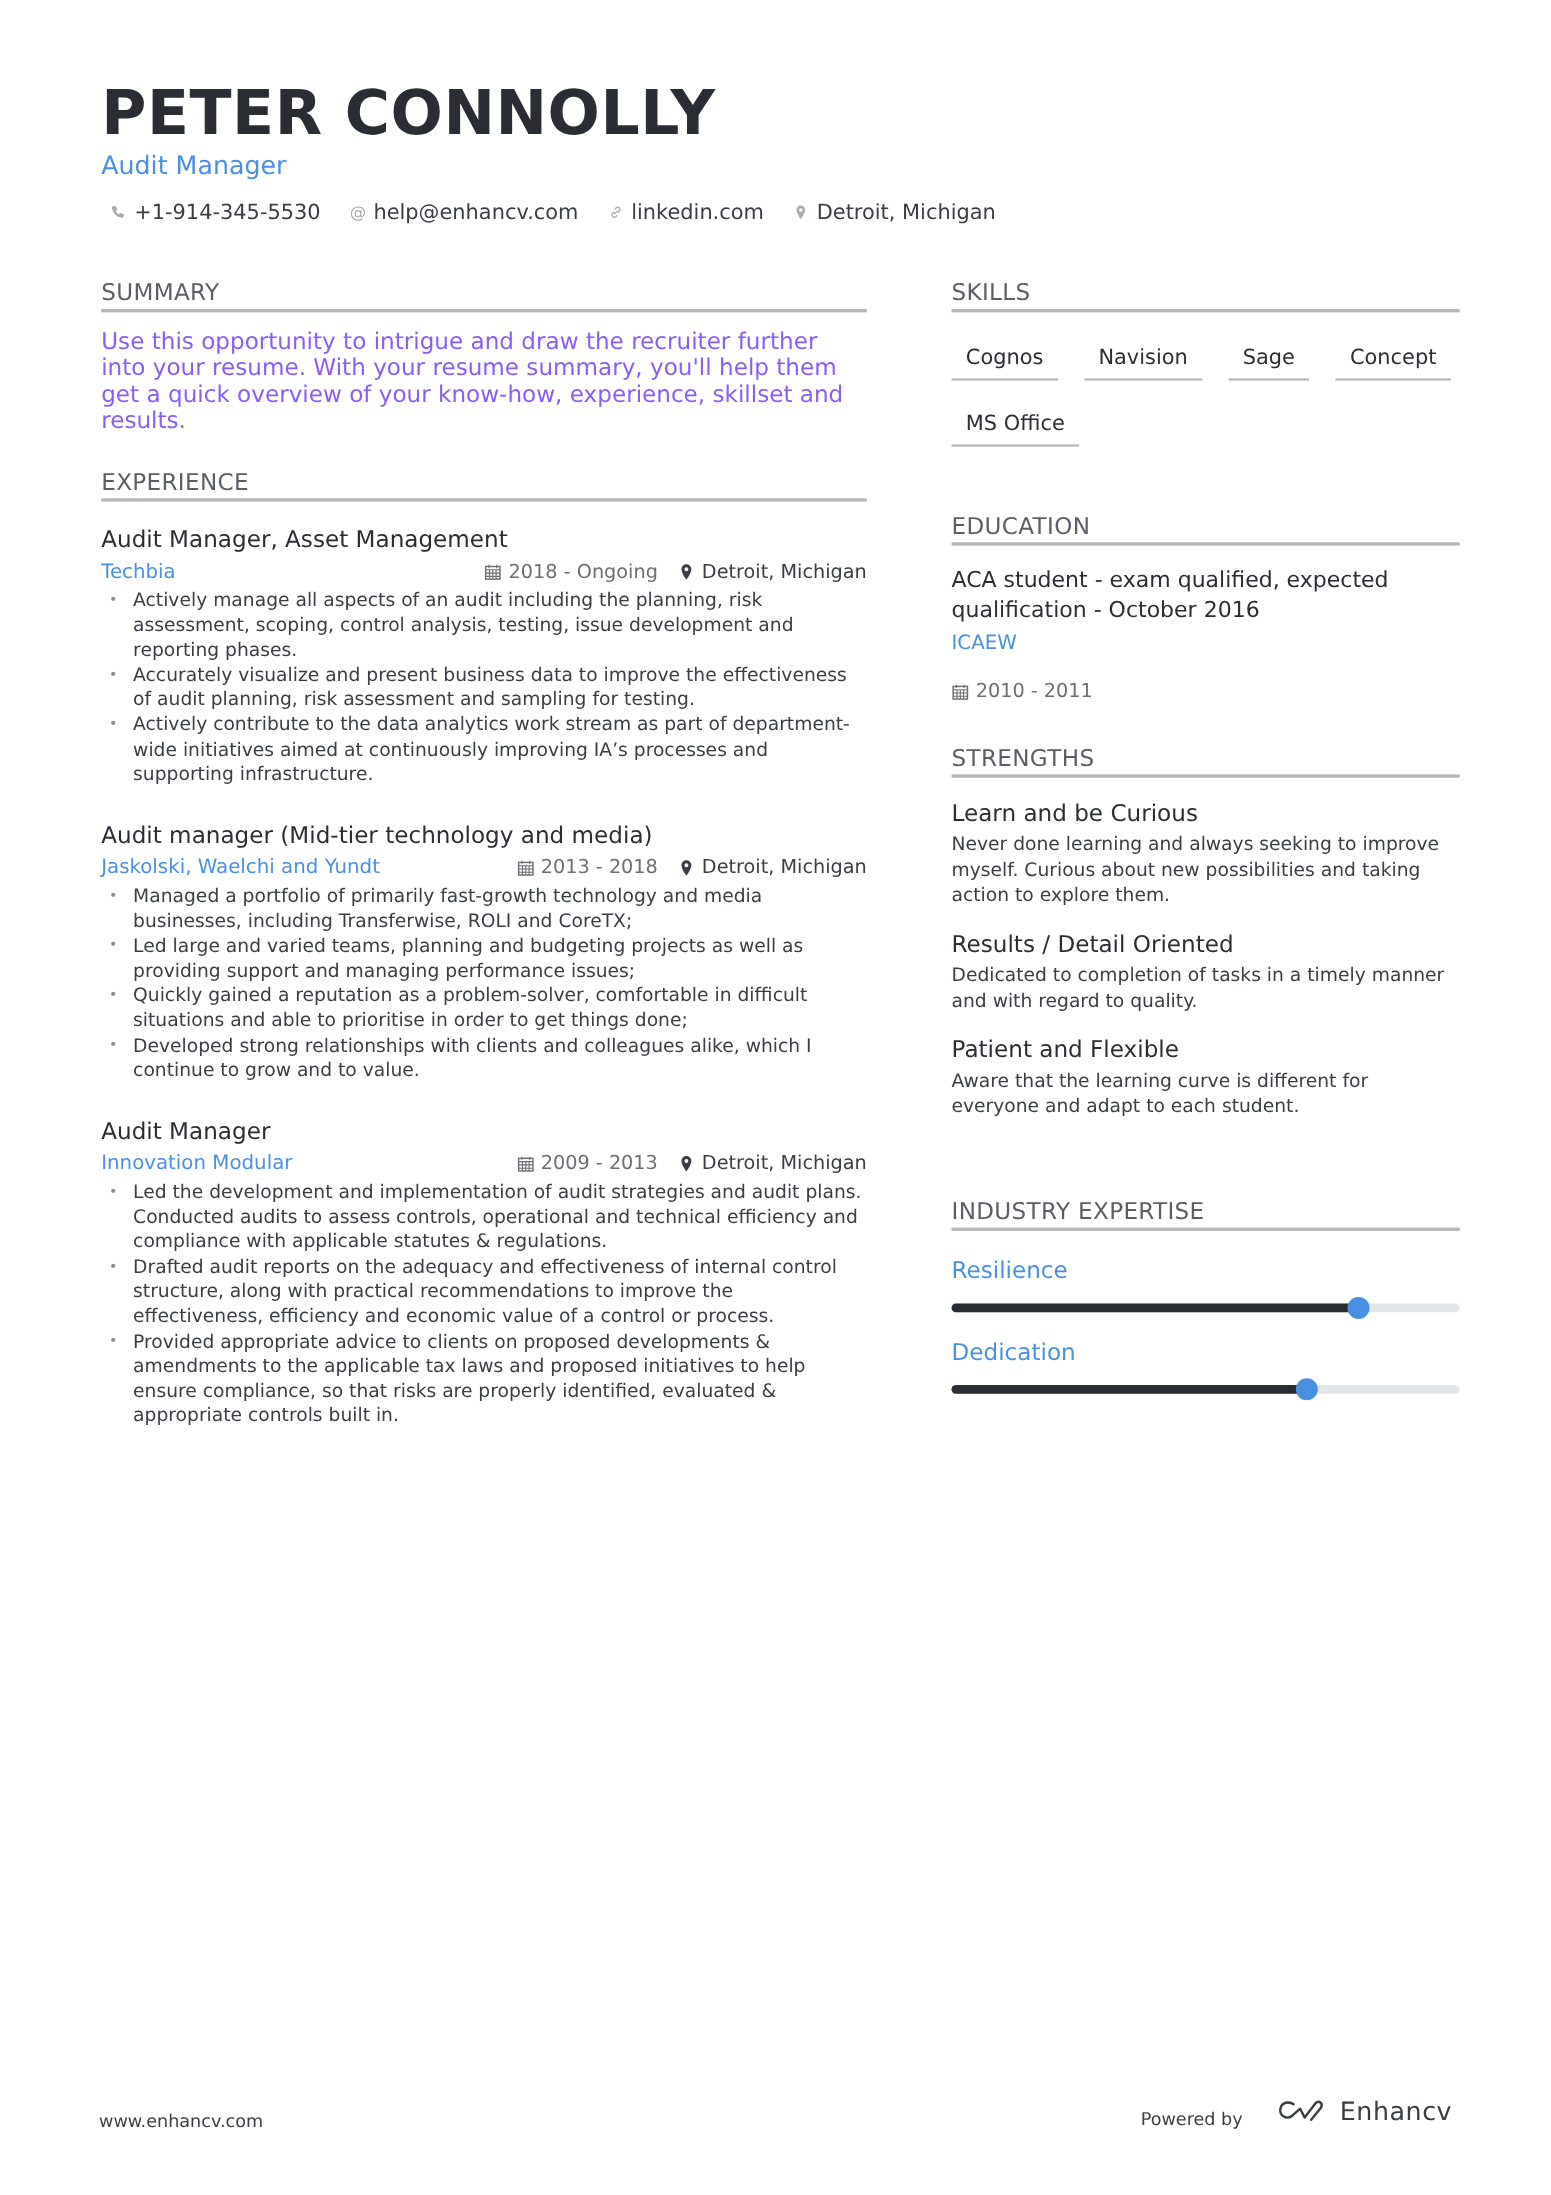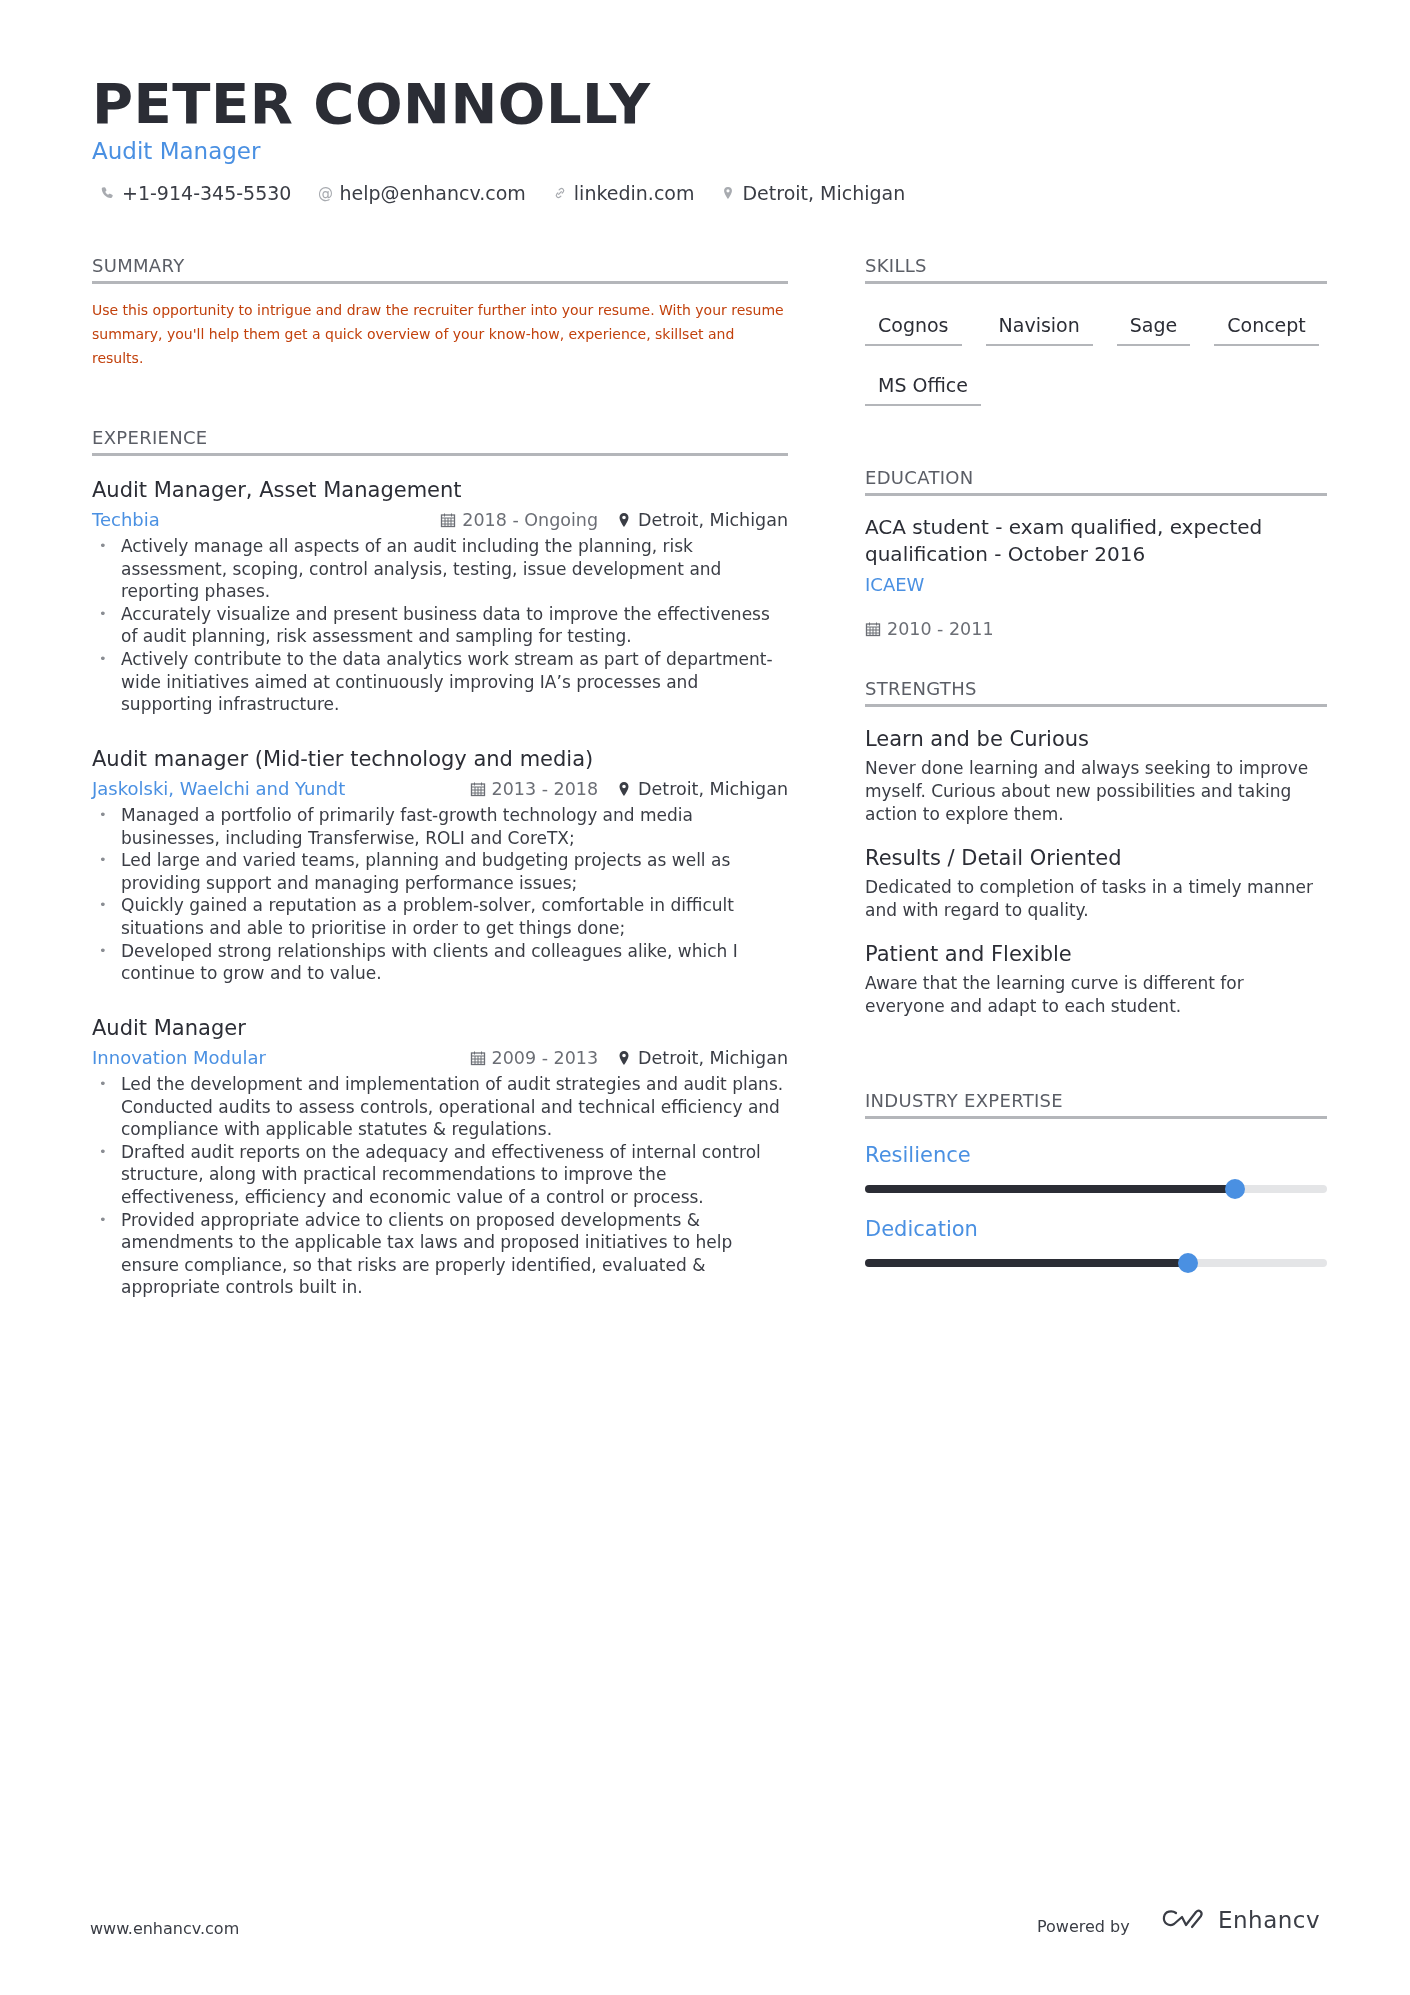--- a/index.html
+++ b/index.html
@@ -7,27 +7,27 @@
   body { position: relative; font-family: "DejaVu Sans", "Liberation Sans", sans-serif; color: #2b2d35; overflow: hidden; }
   .abs { position: absolute; }
 
   .name { left: 92px; top: 74px; font-size: 56px; font-weight: bold; letter-spacing: 0.5px; color: #2b2d35; line-height: 60px; }
   .title { left: 92px; top: 136px; font-size: 23px; color: #4a90e2; line-height: 30px; }
   .contacts { left: 100px; top: 180px; display: flex; gap: 26px; font-size: 19px; color: #3a3d45; line-height: 26px; white-space: nowrap; align-items: flex-end; }
   .contact { display: flex; align-items: center; gap: 6px; }
   .contact .ico { color: #a8abb0; font-size: 15px; display: inline-flex; width: 16px; justify-content: center; }
   .contact .ico svg { width: 14px; height: 14px; }
 
-  .section-title { font-size: 18px; color: #5b5e66; letter-spacing: 0.3px; text-transform: uppercase; line-height: 24px; }
+  .section-title { font-size: 21px; color: #5b5e66; letter-spacing: 0.3px; text-transform: uppercase; line-height: 24px; }
   .section-rule { height: 3px; background: #b4b6ba; margin-top: 3px; }
 
   .left { left: 92px; width: 696px; }
   .right { left: 865px; width: 462px; }
 
-  .summary-text { font-size: 14px; line-height: 24px; color: #c2410c; margin-top: 14px; }
+  .summary-text { font-size: 21px; line-height: 24px; color: #8b5cf6; margin-top: 14px; }
 
   .job { position: absolute; left: 92px; width: 696px; }
   .job-title { font-size: 21px; line-height: 28px; color: #2b2d35; }
   .job-meta { display: flex; justify-content: space-between; align-items: center; margin-top: 3px; line-height: 26px; }
   .job-company { font-size: 18px; color: #4a90e2; }
   .job-right { display: flex; align-items: center; gap: 18px; font-size: 17.5px; }
   .job-date { color: #6b6e75; display: flex; align-items: center; gap: 6px; }
   .job-loc { color: #3a3d45; display: flex; align-items: center; gap: 6px; }
   .job-date svg, .job-loc svg { width: 16px; height: 16px; }
   .bullets { list-style: none; margin-top: 2px; }

